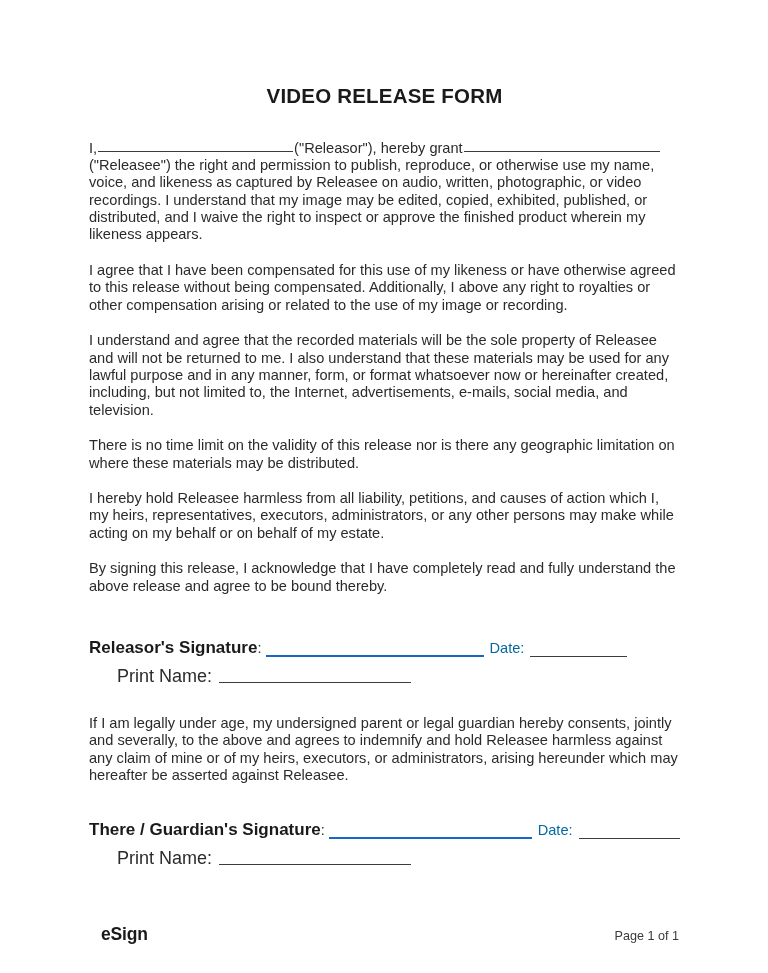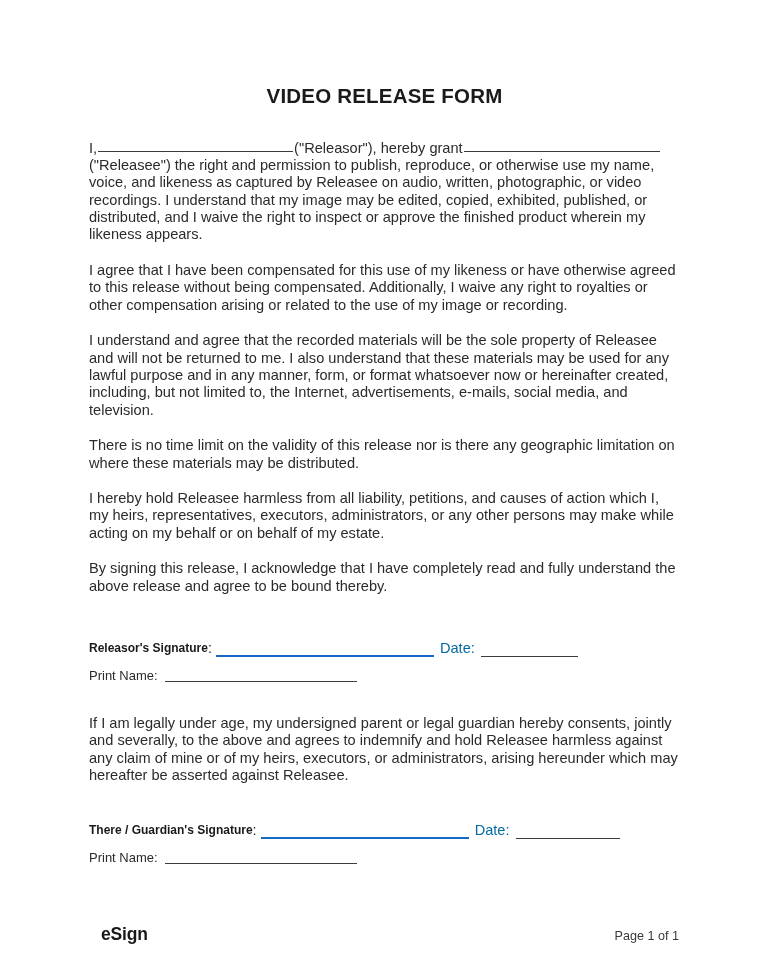--- a/index.html
+++ b/index.html
@@ -74,21 +74,21 @@
   .sig-row {
     display: flex;
     align-items: flex-end;
     font-size: 14.6px;
     line-height: 18px;
     white-space: nowrap;
   }
 
   .sig-label {
     font-weight: bold;
-    font-size: 12px;
+    font-size: 17px;
     color: #1a1a1a;
   }
   .sig-colon {
     font-weight: normal;
     color: #2b2b2b;
   }
 
   .line-blue {
     display: inline-block;
     border-bottom: 2.2px solid #1668c4;
@@ -108,25 +108,26 @@
     display: inline-block;
     border-bottom: 1.6px solid #3d3d3d;
     height: 0.85em;
     margin-left: 6px;
   }
   .line-dark.date1 { width: 97px; }
   .line-dark.date2 { width: 104px; }
 
   .print-row {
     display: flex;
-    align-items: center;
+    align-items: flex-start;
     margin-top: 10px;
-    font-size: 13px;
+    font-size: 18px;
     line-height: 18px;
     white-space: nowrap;
+    margin-left: 28px;
   }
   .print-label {
     color: #2b2b2b;
   }
   .line-print {
     display: inline-block;
     border-bottom: 1.6px solid #3d3d3d;
     height: 0.85em;
     width: 192px;
     margin-left: 7px;
@@ -166,21 +167,21 @@
   <div class="content">
 
     <h1 class="doc-title">VIDEO RELEASE FORM</h1>
 
     <div class="body-block">
 
       <p class="para">
         <span>I,</span><span class="blank w1"></span><span>("Releasor"), hereby grant</span><span class="blank w2"></span><br><span>("Releasee") the right and permission to publish, reproduce, or otherwise use my name, voice, and likeness as captured by Releasee on audio, written, photographic, or video recordings. I understand that my image may be edited, copied, exhibited, published, or distributed, and I waive the right to inspect or approve the finished product wherein my likeness appears.</span>
       </p>
 
-      <p class="para">I agree that I have been compensated for this use of my likeness or have otherwise agreed to this release without being compensated. Additionally, I waive any right to royalties or other compensation arising or related to the use of my image or recording.</p>
+      <p class="para">I agree that I have been compensated for this use of my likeness or have otherwise agreed to this release without being compensated. Additionally, I above any right to royalties or other compensation arising or related to the use of my image or recording.</p>
 
       <p class="para">I understand and agree that the recorded materials will be the sole property of Releasee and will not be returned to me. I also understand that these materials may be used for any lawful purpose and in any manner, form, or format whatsoever now or hereinafter created, including, but not limited to, the Internet, advertisements, e-mails, social media, and television.</p>
 
       <p class="para">There is no time limit on the validity of this release nor is there any geographic limitation on where these materials may be distributed.</p>
 
       <p class="para">I hereby hold Releasee harmless from all liability, petitions, and causes of action which I, my heirs, representatives, executors, administrators, or any other persons may make while acting on my behalf or on behalf of my estate.</p>
 
       <p class="para">By signing this release, I acknowledge that I have completely read and fully understand the above release and agree to be bound thereby.</p>
 
     </div>

